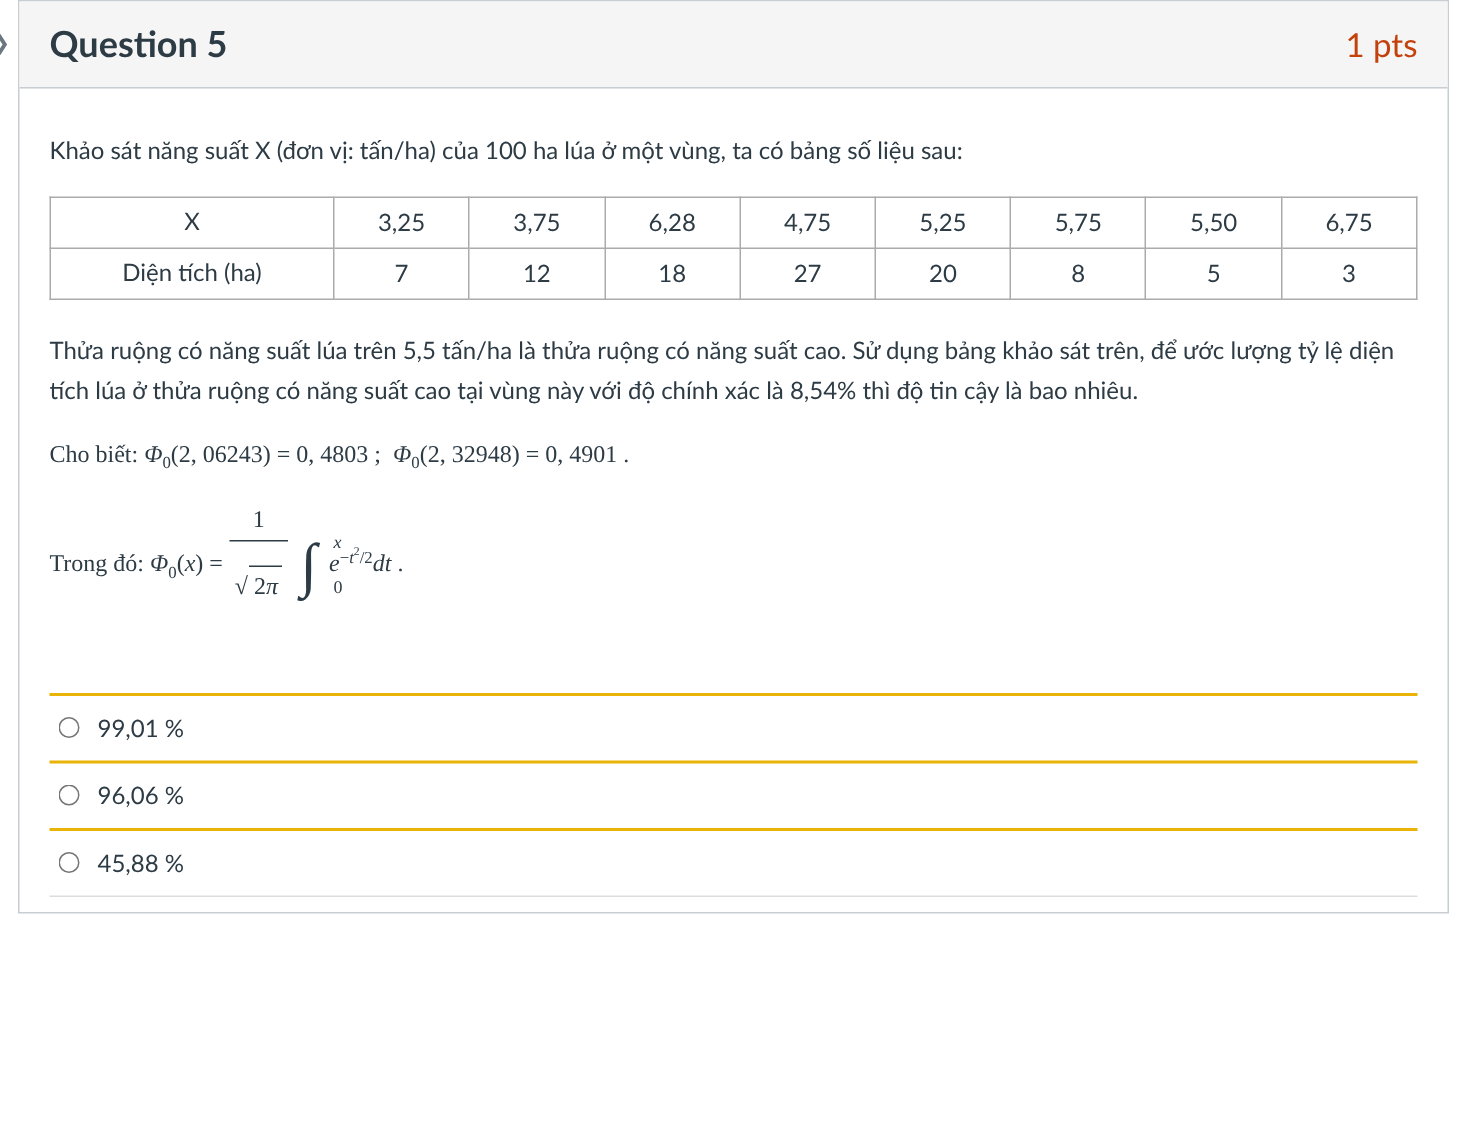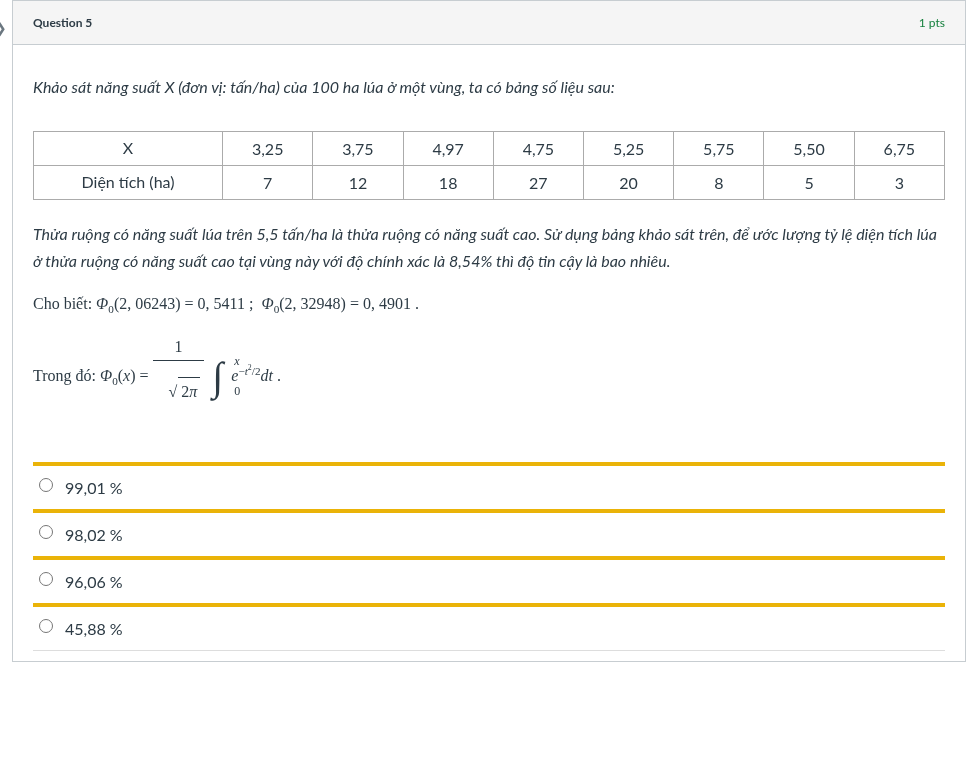--- a/index.html
+++ b/index.html
@@ -27,85 +27,84 @@
     position: relative;
   }
   .arrow {
     position: absolute;
     left: -18px;
     top: 18px;
     color: #6b7780;
     font-size: 14px;
   }
   .qtitle {
-    font-size: 12px;
+    font-size: 24px;
     font-weight: 700;
     color: #2d3b45;
   }
   .qpts {
-    font-size: 12px;
-    color: #15803d;
+    font-size: 22px;
+    color: #c2410c;
   }
   .qbody {
     padding: 30px 20px 10px 20px;
   }
   .intro {
-    margin-bottom: 32px;
+    margin-bottom: 18px;
     line-height: 1.5;
-    font-style: italic;
   }
   table.dtable {
     border-collapse: collapse;
     width: 100%;
     margin: 8px 0 20px 0;
   }
   table.dtable td {
     border: 1px solid #ababab;
     padding: 0 10px;
     text-align: center;
     font-size: 16px;
     vertical-align: middle;
   }
   table.dtable td.rowh {
     padding: 6px 8px;
     line-height: 1.3;
   }
   .desc {
     line-height: 1.7;
     margin-bottom: 16px;
-    font-style: italic;
   }
   .given, .defn {
     margin: 14px 0;
     line-height: 1.7;
   }
   .math { font-family: "STIXGeneral","Cambria Math","Times New Roman",serif; }
   .answers {
     margin-top: 40px;
   }
   .answer {
-    border-top: 4px solid #eab308;
+    border-top: 2px solid #eab308;
     padding: 12px 6px;
     display: flex;
+    align-items: center;
     gap: 12px;
   }
   .answer:last-child {
     border-bottom: 1px solid #ddd;
   }
   .answer input[type=radio] {
     width: 14px;
     height: 14px;
   }
   .answer label {
     cursor: pointer;
   }
   
   .frac { display:inline-block; vertical-align:middle; text-align:center; font-family:"Times New Roman",serif;}
   .frac .num { display:block; border-bottom:1px solid #2d3b45; padding:0 4px;}
-  .frac .den { display:block; padding:16px 4px;margin-left:12px;}
+  .frac .den { display:block; padding:16px 4px;}
   .lint { display:inline-block; vertical-align:middle; font-family:"Times New Roman",serif; position:relative; margin: 0 4px;}
   .lint .isym { font-size:40px; line-height:1; display:inline-block; vertical-align:middle;}
   .lint .sup { position:absolute; top:-6px; left:22px; font-size:12px; font-style:italic;}
   .lint .sub { position:absolute; bottom:-4px; left:22px; font-size:12px;}
   sub, sup { font-size: 0.7em; }
   .it { font-style: italic; font-family:"Times New Roman",serif;}
   .sqrt { display:inline-block; border-top:1px solid #2d3b45; padding:0 3px; margin-left:1px;}
 </style>
 </head>
 <body>
@@ -120,21 +119,21 @@
     <div class="qbody">
 
       <p class="intro">Khảo sát năng suất X (đơn vị: tấn/ha) của 100 ha lúa ở một vùng, ta có bảng số liệu sau:</p>
 
       <table class="dtable">
         <tbody>
             <tr>
           <td class="rowh">X</td>
           <td>3,25</td>
           <td>3,75</td>
-          <td>4,97</td>
+          <td>6,28</td>
           <td>4,75</td>
           <td>5,25</td>
           <td>5,75</td>
           <td>5,50</td>
           <td>6,75</td>
         </tr>
         <tr>
           <td class="rowh">Diện tích (ha)</td>
           <td>7</td>
           <td>12</td>
@@ -145,21 +144,21 @@
           <td>5</td>
           <td>3</td>
         </tr>
       </tbody>
         </table>
 
       <p class="desc">Thửa ruộng có năng suất lúa trên 5,5 tấn/ha là thửa ruộng có năng suất cao. Sử dụng bảng khảo sát trên, để ước lượng tỷ lệ diện tích lúa ở thửa ruộng có năng suất cao tại vùng này với độ chính xác là 8,54% thì độ tin cậy là bao nhiêu.</p>
 
       <p class="given math">
         <span>Cho biết: </span>
-        <span class="it">Φ</span><sub>0</sub>(<span>2, 06243</span>) = <span>0, 5411</span> ;&nbsp;
+        <span class="it">Φ</span><sub>0</sub>(<span>2, 06243</span>) = <span>0, 4803</span> ;&nbsp;
         <span class="it">Φ</span><sub>0</sub>(<span>2, 32948</span>) = <span>0, 4901</span> .
       </p>
 
       <p class="defn math">
         <span>Trong đó: </span>
         <span class="it">Φ</span><sub>0</sub>(<span class="it">x</span>) =
         <span class="frac">
           <span class="num">1</span>
           <span class="den">√<span class="sqrt">2<span class="it">π</span></span></span>
         </span>
@@ -170,24 +169,20 @@
         </span>
         <span class="it">e</span><sup>−<span class="it">t</span><sup>2</sup>/2</sup><span class="it">dt</span> .
       </p>
 
       <div class="answers">
         <div class="answer">
           <input type="radio" name="q5" id="a0" style="">
           <label for="a0">99,01 %</label>
         </div>
         <div class="answer">
-          <input type="radio" name="q5" id="a1" style="">
-          <label for="a1">98,02 %</label>
-        </div>
-        <div class="answer">
           <input type="radio" name="q5" id="a2" style="">
           <label for="a2">96,06 %</label>
         </div>
         <div class="answer">
           <input type="radio" name="q5" id="a3" style="">
           <label for="a3">45,88 %</label>
         </div>
       </div>
 
     </div>

